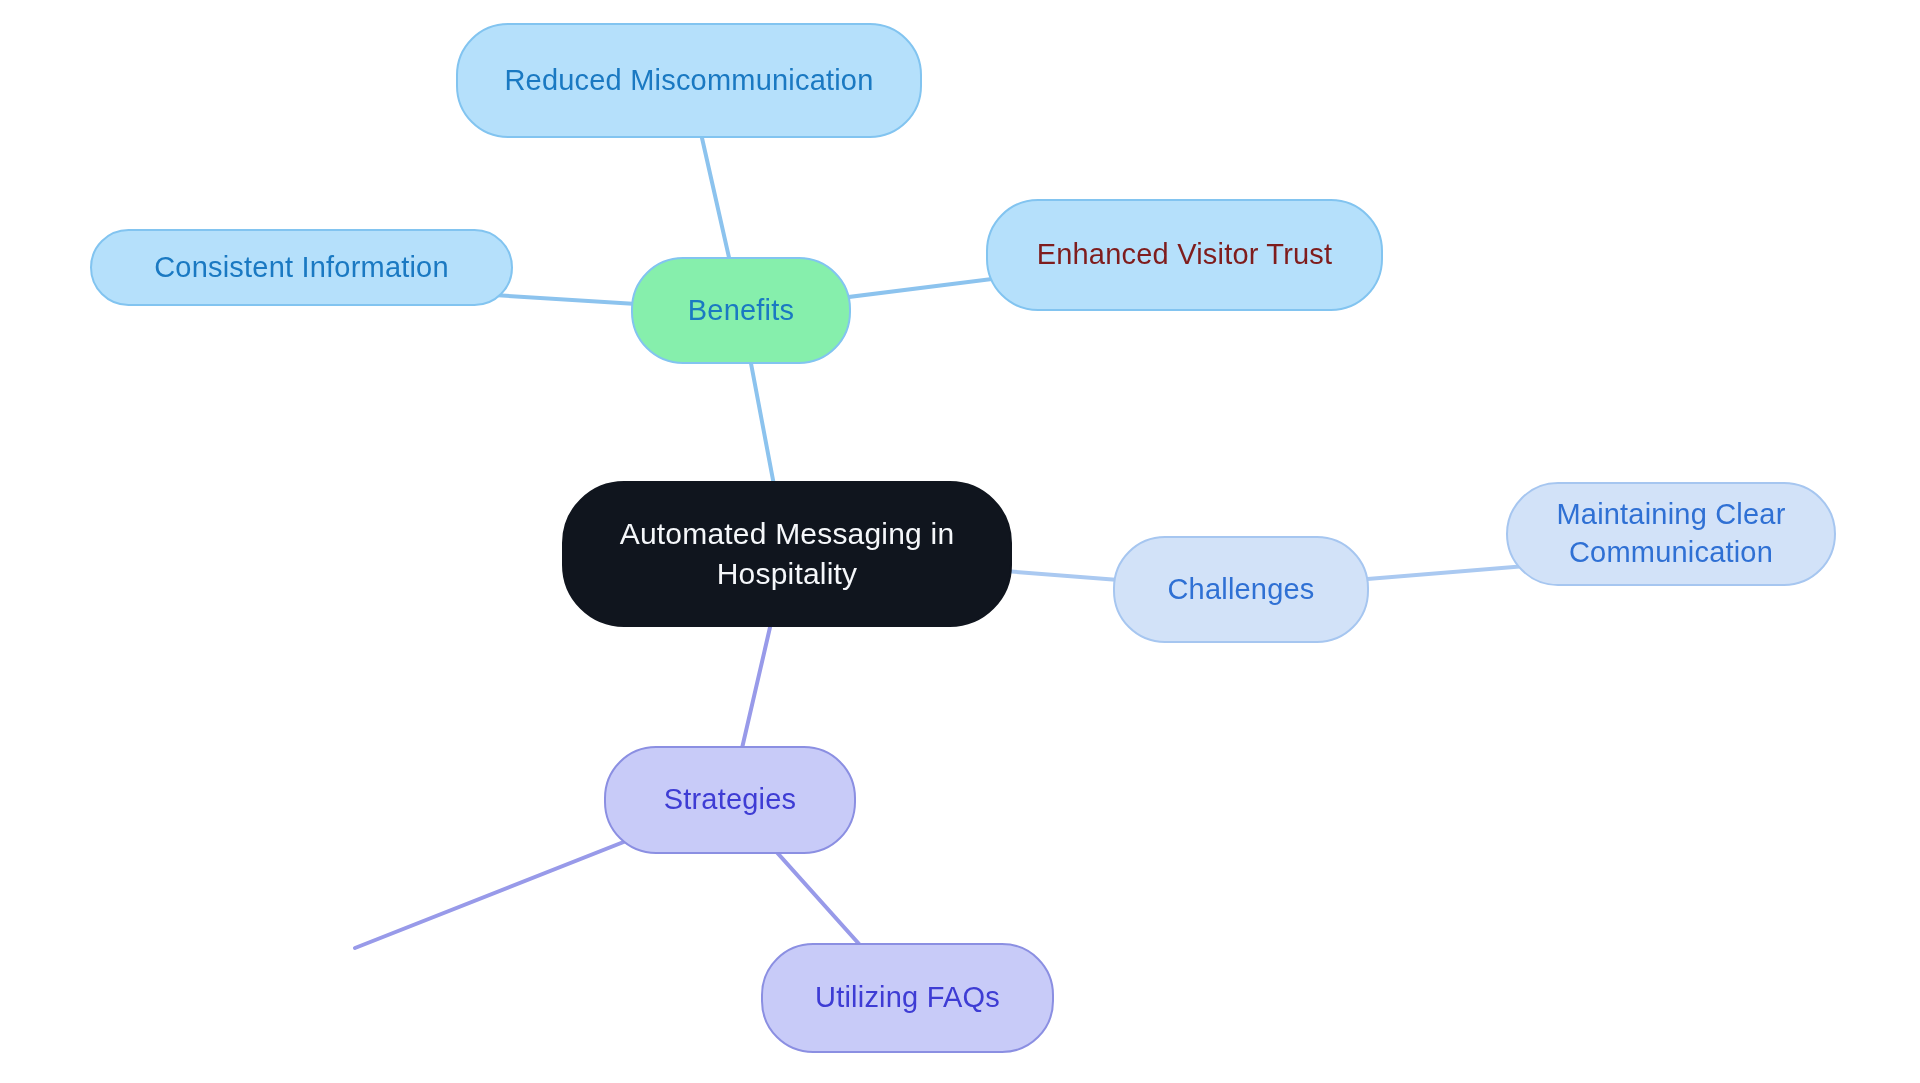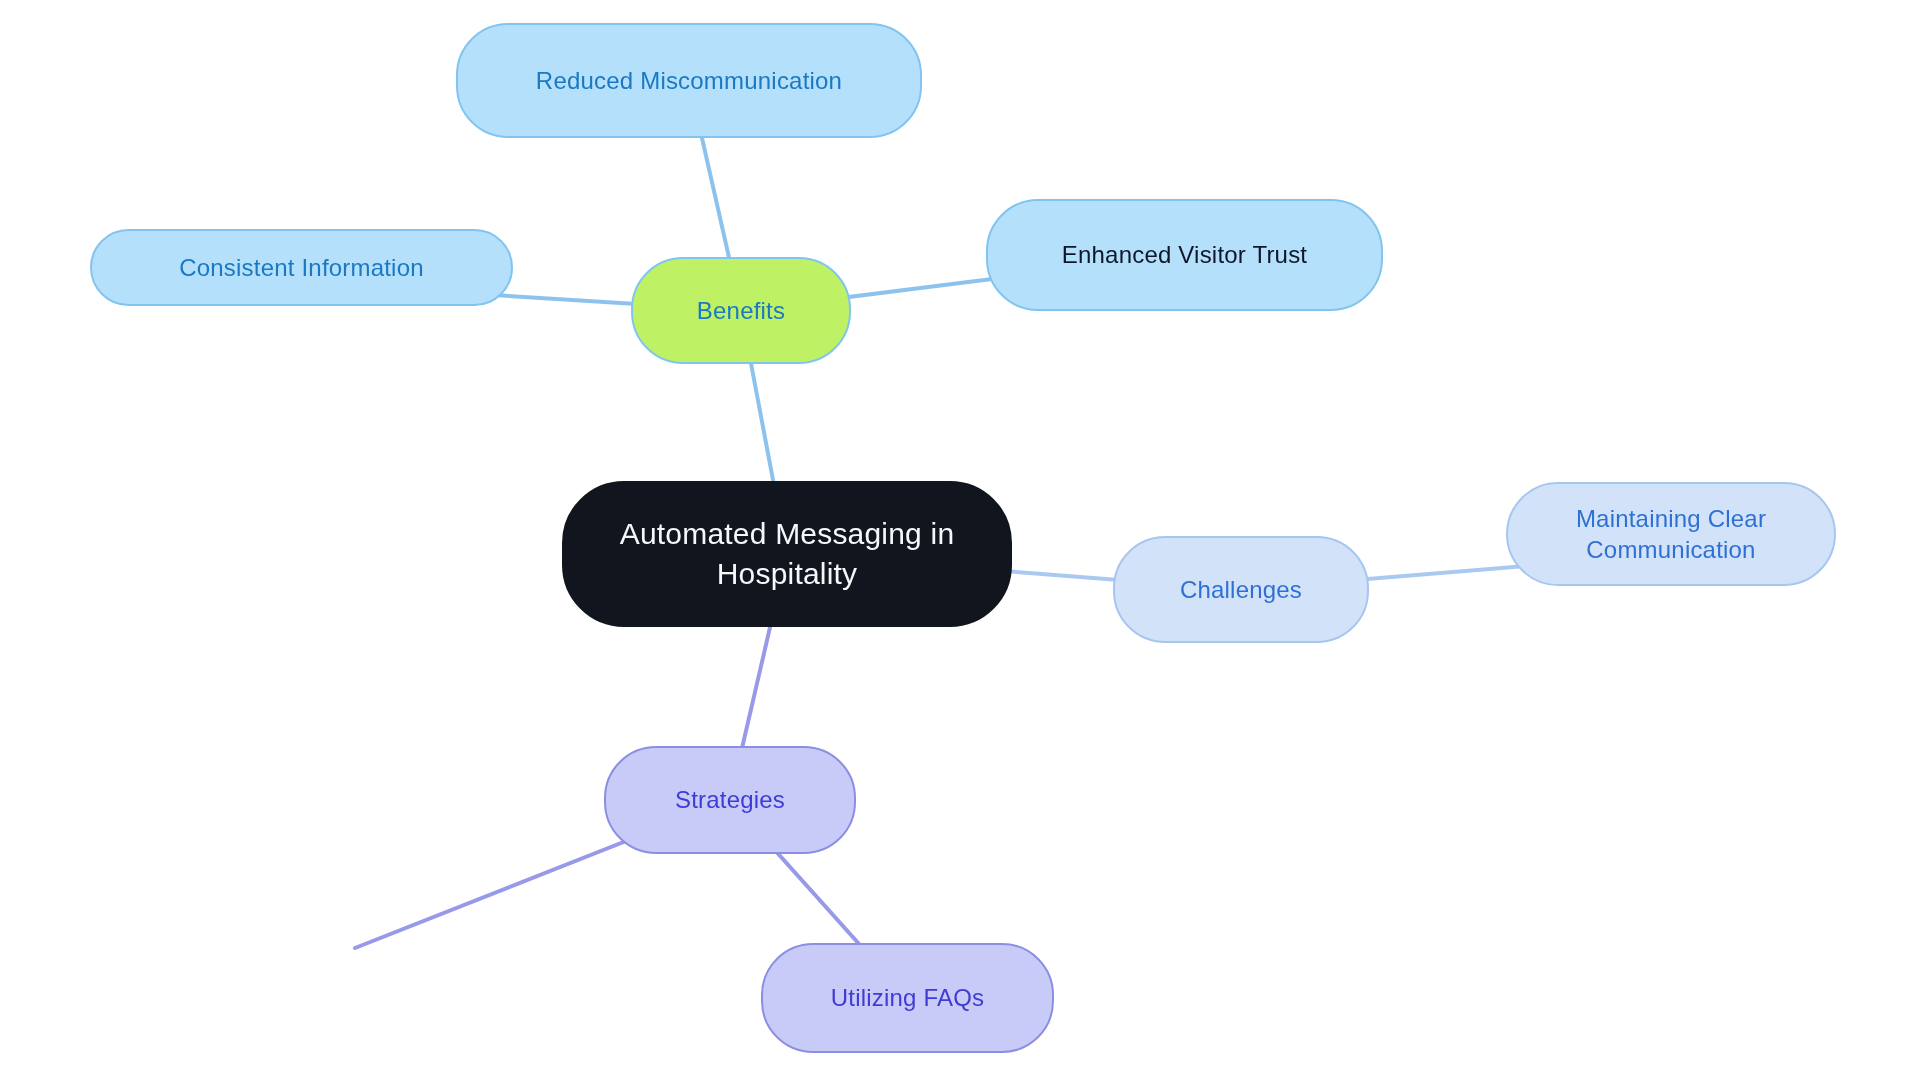--- a/index.html
+++ b/index.html
@@ -24,21 +24,21 @@
   .node {
     position: absolute;
     z-index: 1;
     display: flex;
     align-items: center;
     justify-content: center;
     text-align: center;
     box-sizing: border-box;
     border: 2px solid transparent;
     border-radius: 52px;
-    font-size: 24px;
+    font-size: 29px;
     font-weight: 500;
     line-height: 1.3;
     cursor: pointer;
     padding: 0 28px;
     letter-spacing: 0.2px;
   }
   
   .n-root   { left: 562px;  top: 481px; width: 450px; height: 146px; border-radius: 62px; font-size: 30px; line-height: 1.35; font-weight: 400; }
   .n-benefits { left: 631px; top: 257px; width: 220px; height: 107px; }
   .n-reduced  { left: 456px; top: 23px;  width: 466px; height: 115px; }
@@ -63,33 +63,33 @@
       <line x1="1241" y1="589.5" x2="1671" y2="554" stroke="#aac9f1" stroke-width="4" stroke-linecap="round"></line>
       <line x1="787" y1="554" x2="730" y2="800" stroke="#989ae9" stroke-width="4" stroke-linecap="round"></line>
       <line x1="730" y1="800" x2="355" y2="948" stroke="#989ae9" stroke-width="4" stroke-linecap="round"></line>
       <line x1="730" y1="800" x2="907.5" y2="998" stroke="#989ae9" stroke-width="4" stroke-linecap="round"></line>
     </svg>
 
   <div class="node n-root" style="background: rgb(16, 21, 30); border-color: rgb(16, 21, 30); color: rgb(245, 247, 250); justify-content: center;">
     <span>Automated Messaging in Hospitality</span>
   </div>
 
-  <div class="node n-benefits" style="background: #bef264; border-color: rgb(130, 196, 240); color: rgb(26, 121, 194); text-align: center;">
+  <div class="node n-benefits" style="background: #86efac; border-color: rgb(130, 196, 240); color: rgb(26, 121, 194); text-align: center;">
     <span>Benefits</span>
   </div>
 
   <div class="node n-reduced" style="background: rgb(181, 224, 251); border-color: rgb(130, 196, 240); color: rgb(26, 121, 194);">
     <span>Reduced Miscommunication</span>
   </div>
 
   <div class="node n-consistent" style="background: rgb(181, 224, 251); border-color: rgb(130, 196, 240); color: rgb(26, 121, 194);">
     <span>Consistent Information</span>
   </div>
 
-  <div class="node n-trust" style="background: rgb(181, 224, 251); border-color: rgb(130, 196, 240); color: #0f172a; align-items: center;">
+  <div class="node n-trust" style="background: rgb(181, 224, 251); border-color: rgb(130, 196, 240); color: #7f1d1d; align-items: center;">
     <span>Enhanced Visitor Trust</span>
   </div>
 
   <div class="node n-challenges" style="background: rgb(210, 226, 248); border-color: rgb(166, 198, 240); color: rgb(47, 112, 212);">
     <span>Challenges</span>
   </div>
 
   <div class="node n-maintaining" style="background: rgb(210, 226, 248); border-color: rgb(166, 198, 240); color: rgb(47, 112, 212);">
     <span>Maintaining Clear Communication</span>
   </div>

